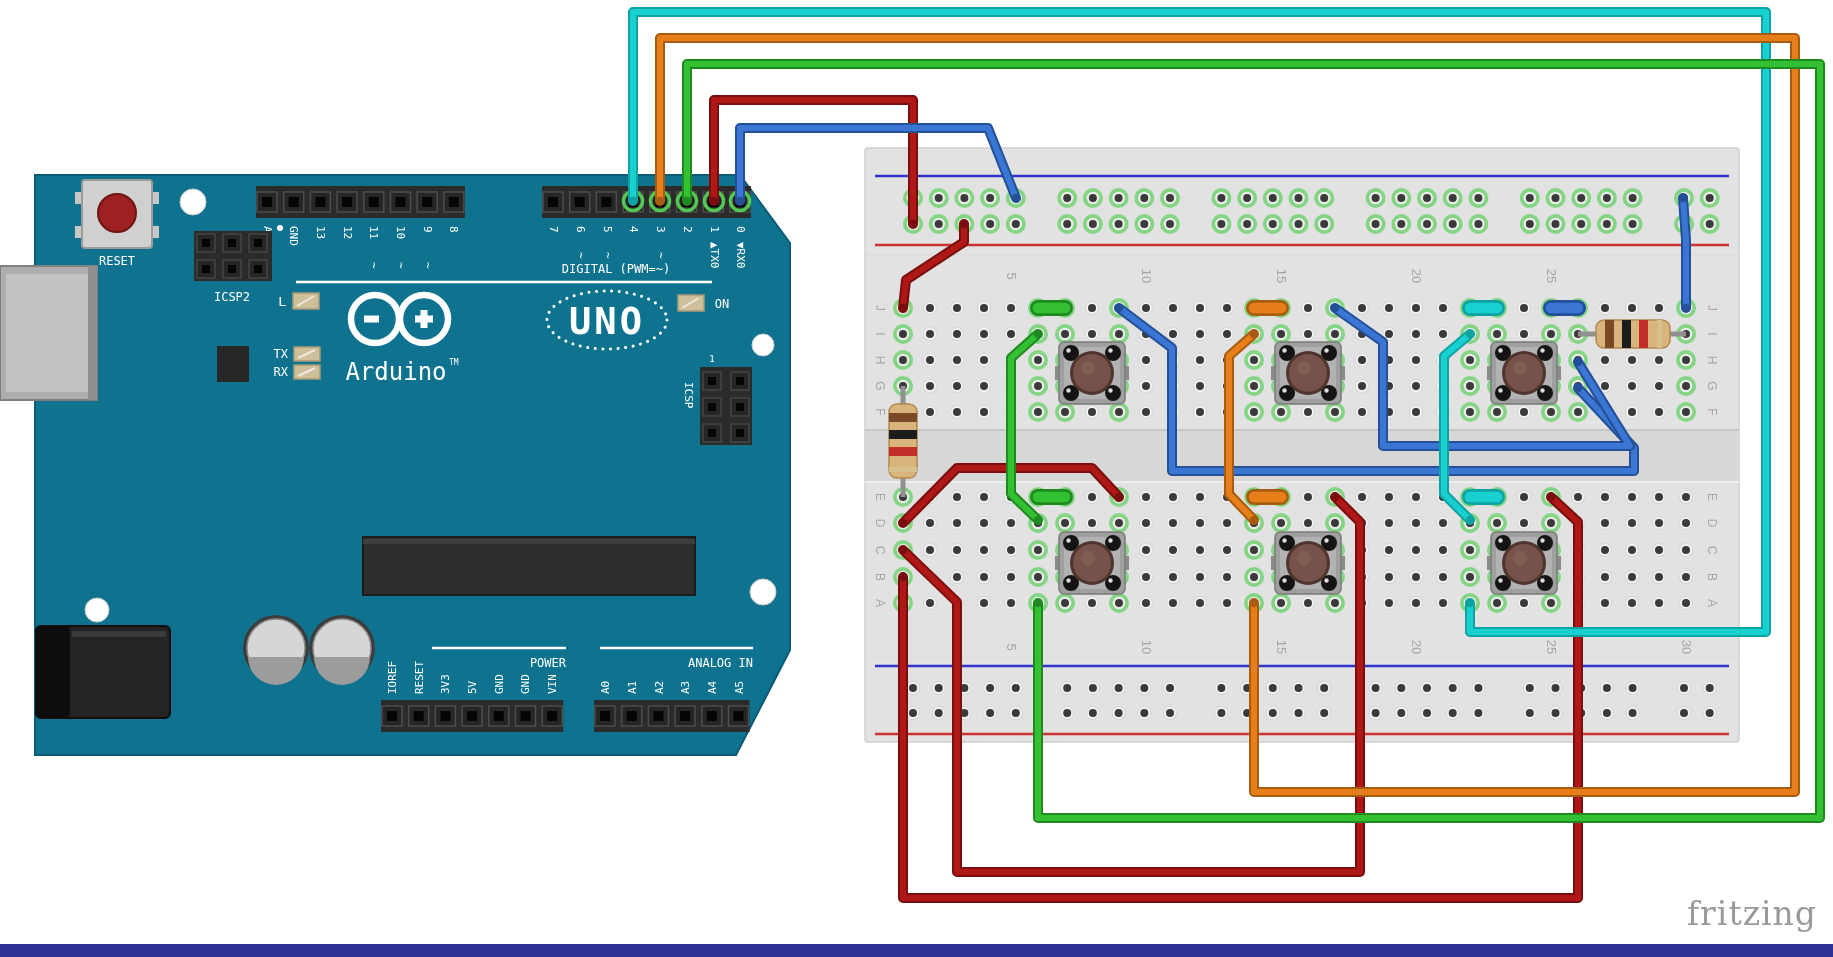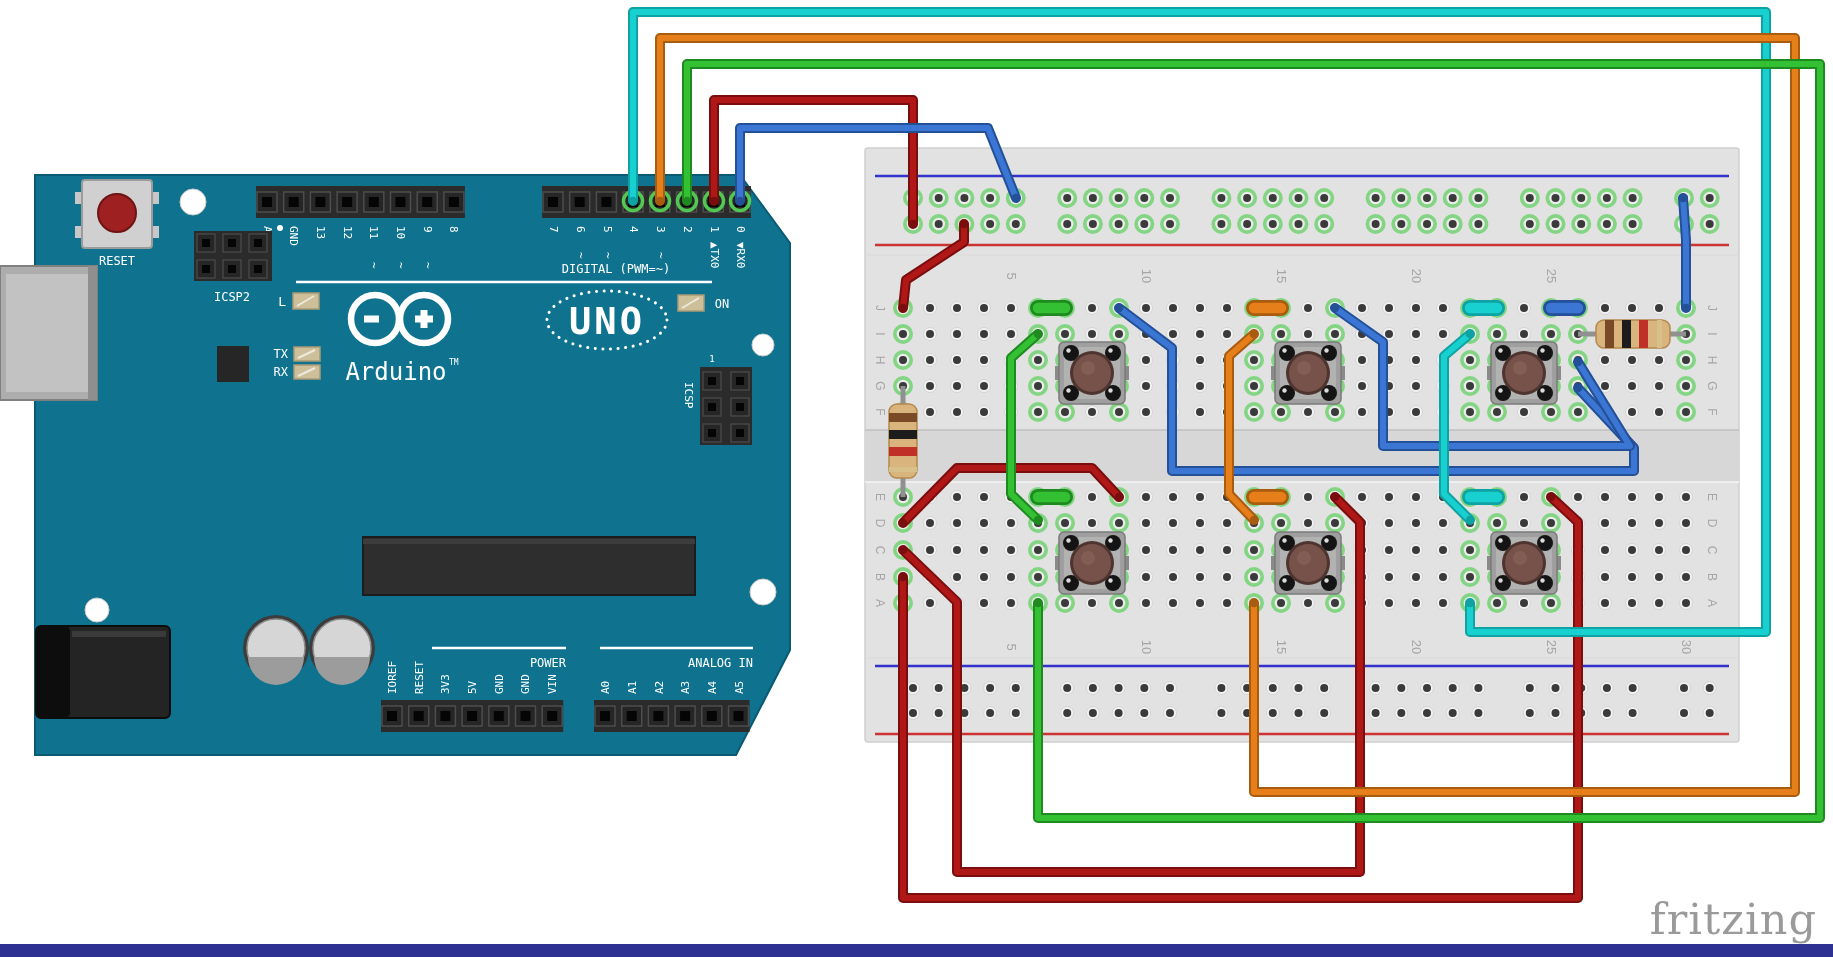--- a/index.html
+++ b/index.html
@@ -1,21 +1,21 @@
 <!DOCTYPE html>
 <html><head>
 <meta charset="utf-8">
 <style>
   html,body{margin:0;padding:0;background:#fff;}
   #stage{position:relative;width:1833px;height:957px;background:#fff;overflow:hidden;
          font-family:"Liberation Sans",sans-serif;}
   #scene{position:absolute;left:0;top:0;}
   .footer-bar{position:absolute;left:0;bottom:0;width:100%;height:13px;}
   .fritzing-logo{position:absolute;right:16px;top:894px;font-family:"DejaVu Serif",serif;
-         font-size:43px;letter-spacing:1px;color:#9a9a9a;}
+         font-size:33px;letter-spacing:1px;color:#9a9a9a;}
 </style>
 </head>
 <body>
 
 <div id="stage">
   <div id="scene"><svg width="1833" height="957" viewBox="0 0 1833 957">
         <rect x="0" y="0" width="1833" height="957" fill="#ffffff"></rect>
         <g>
           <rect x="865" y="148" width="874" height="594" rx="3" fill="#e2e2e2" stroke="#cfcfcf" stroke-width="1.5"></rect>
           <rect x="865" y="430" width="874" height="52" fill="#d7d7d7"></rect>

